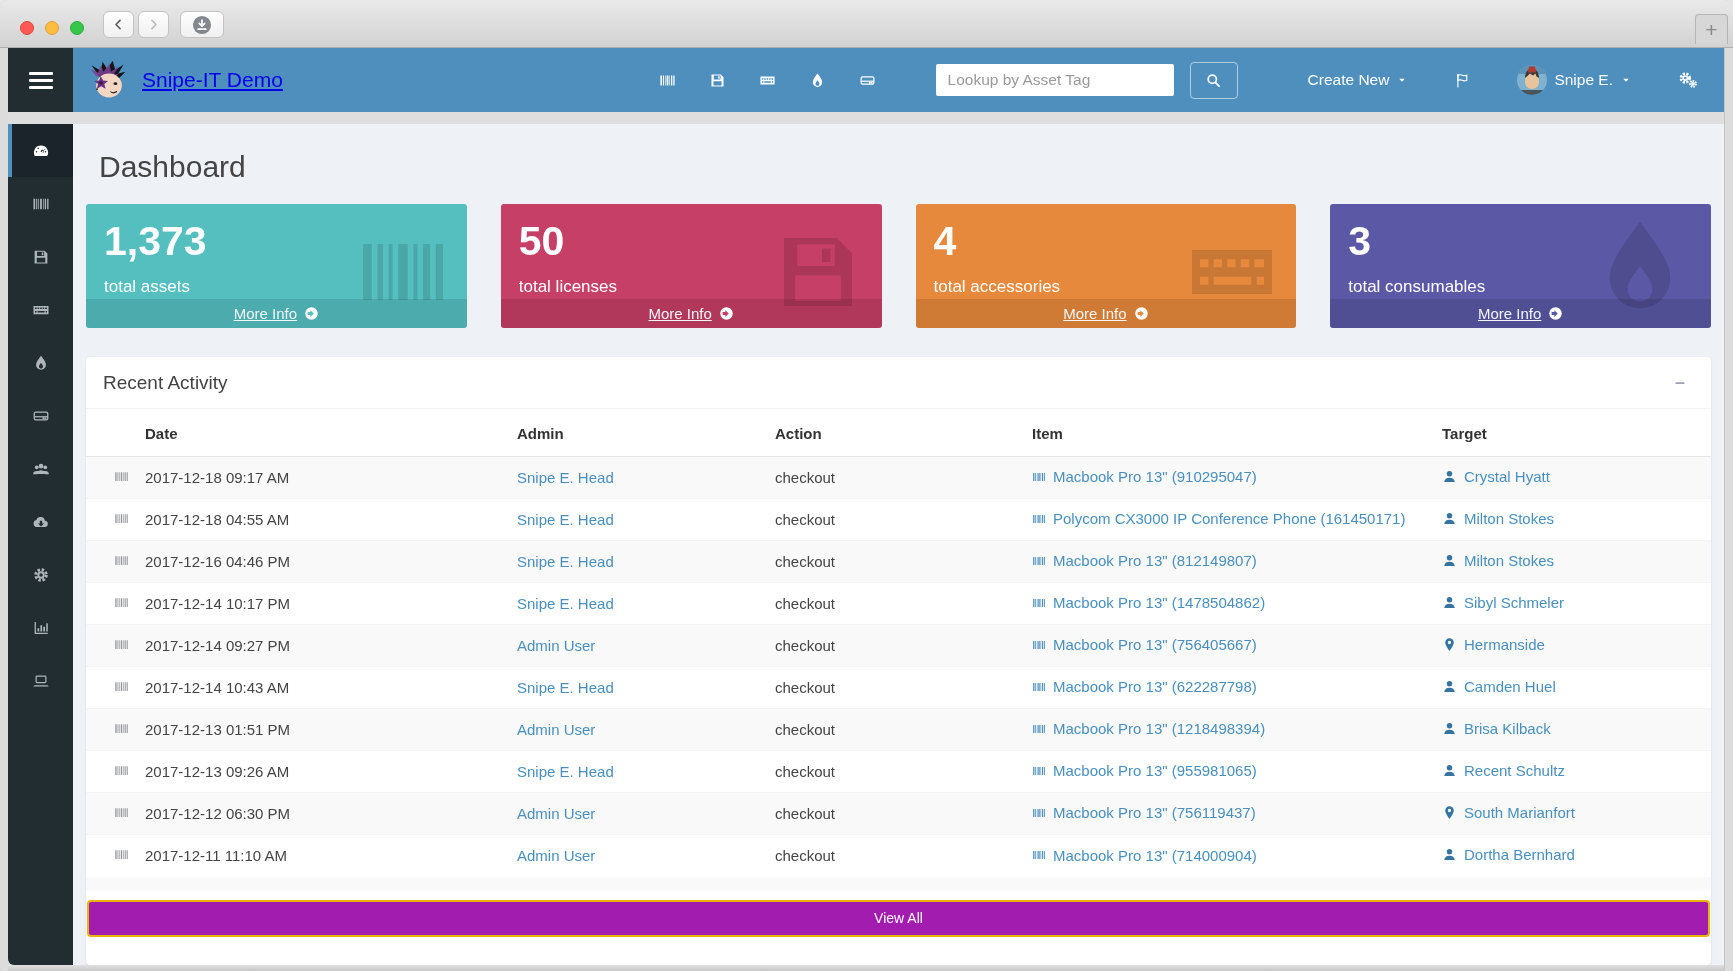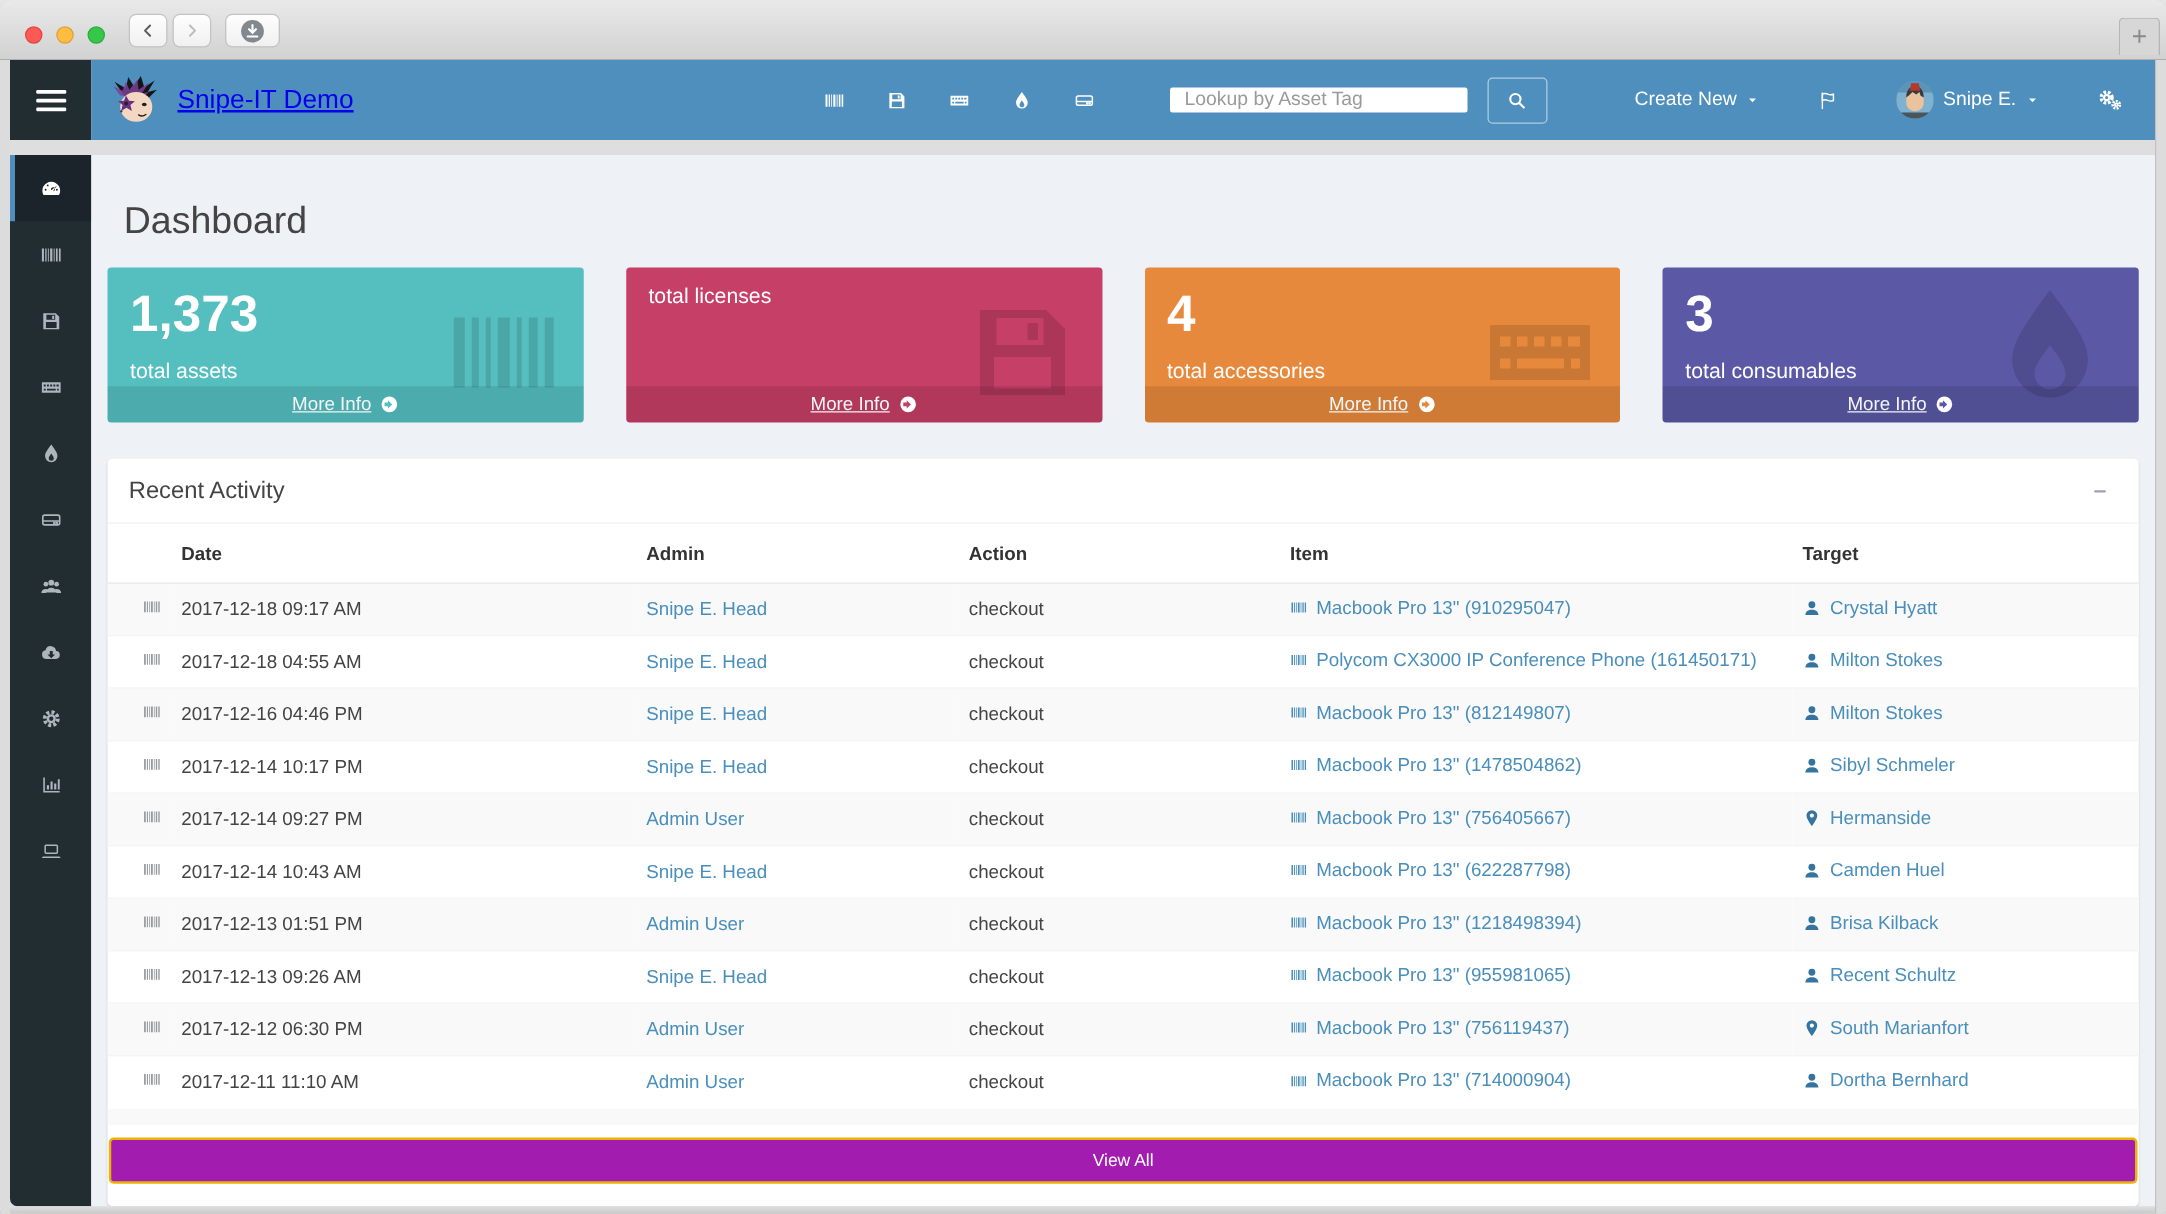--- a/index.html
+++ b/index.html
@@ -28,36 +28,36 @@
   .topbar{height:64px;display:flex;flex:0 0 auto;}
   .logo-block{width:65px;background:#222d32;display:flex;align-items:center;justify-content:center;}
   .burger{display:flex;flex-direction:column;gap:4px;cursor:pointer;}
   .burger span{display:block;width:24px;height:3px;background:#fff;border-radius:1px;}
   .navbar{flex:1;background:#4e8fbd;display:flex;align-items:center;color:#fff;}
   .brand{display:flex;align-items:center;margin-left:14px;gap:11px;font-size:21px;font-weight:400;}
   .nav-right{margin-left:auto;display:flex;align-items:center;margin-right:26px;}
   .quick-icons{display:flex;gap:33px;}
   .quick-icons .navlink{color:#fff;font-size:17px;}
   .navlink{background:none;border:none;color:#fff;padding:0;display:flex;align-items:center;gap:7px;font-size:15.5px;font-family:inherit;cursor:pointer;}
-  .search-input{margin-left:60px;width:238px;height:20px;border:none;border-radius:2px;padding:0 12px;font-size:15.5px;color:#555;font-family:inherit;outline:none;}
+  .search-input{margin-left:60px;width:238px;height:32px;border:none;border-radius:2px;padding:0 12px;font-size:15.5px;color:#555;font-family:inherit;outline:none;}
   .search-input::placeholder{color:#9a9a9a;}
   .search-btn{margin-left:16px;width:48px;height:37px;background:transparent;border:1px solid rgba(255,255,255,.55);border-radius:4px;color:#fff;display:flex;align-items:center;justify-content:center;font-size:17px;cursor:pointer;}
   .create-new{margin-left:70px;}
   .flag-btn{margin-left:46px;font-size:17px;}
   .user-menu{margin-left:46px;}
   .cogs-btn{margin-left:46px;font-size:20px;}
   .caret{font-size:12px;display:inline-flex;}
   
   .body-row{flex:1;display:flex;min-height:0;}
   .sidebar{width:65px;background:#222d32;border-bottom-left-radius:6px;flex:0 0 auto;}
   .sidebar ul{list-style:none;margin:0;padding:0;}
   .sidebar li{height:53px;display:flex;align-items:center;justify-content:center;color:#aeb6bc;font-size:18px;cursor:pointer;border-left:4px solid transparent;padding-right:4px;}
   .sidebar li.active{background:#1b242a;border-left-color:#4e8fbd;color:#fff;}
   .main{flex:1;background:#eef1f6;overflow:hidden;display:flex;flex-direction:column;}
-  .page-title{font-size:30px;font-weight:400;color:#444;margin:36px 0 20px 26px;}
+  .page-title{font-size:30px;font-weight:400;color:#444;margin:26px 0 20px 26px;}
   
   .stats{display:grid;grid-template-columns:repeat(4,1fr);gap:34px;margin:0 13px;flex:0 0 auto;}
   .stat-box{position:relative;height:124px;border-radius:3px;color:#fff;overflow:hidden;}
   .stat-value{font-size:41px;font-weight:bold;margin:15px 0 0 18px;line-height:1.1;}
   .stat-label{font-size:17px;margin:13px 0 0 18px;}
   .stat-wm{position:absolute;right:16px;top:20px;color:rgba(0,0,0,.13);}
   .stat-wm .icn{font-size:96px;}
   .stat-wm.tall .icn{font-size:110px;}
   .stat-wm.tall{top:8px;}
   .stat-footer{position:absolute;left:0;right:0;bottom:0;height:29px;background:rgba(0,0,0,.1);text-align:center;font-size:15px;line-height:29px;color:#f2f6f8;cursor:pointer;display:flex;align-items:center;justify-content:center;gap:7px;}
@@ -367,20 +367,21 @@
                 <span>More Info</span>
                 <span class="icn" style="font-size: 15px; color: rgb(85, 191, 192);">
                   <svg viewBox="0 0 24 24">
                     <circle cx="12" cy="12" r="10" fill="#ffffff"></circle>
                     <path fill="currentColor" d="M10.2 6.6 15.6 12l-5.4 5.4v-3.1H5.8v-4.6h4.4z"></path>
                   </svg>
                 </span>
               </a>
             </article>
             <article class="stat-box" style="background: rgb(198, 63, 102);">
+              <div class="stat-value">50</div>
               <div class="stat-label">total licenses</div>
               <div class="stat-wm"><span class="icn">
                   <svg viewBox="0 0 24 24" fill="currentColor">
                     <path fill-rule="evenodd" d="M3.5 3.5h13.2l3.8 3.8v13.2H3.5zm3.3 1.6v5.4h9.4V5.1zm6.2 1h2.1v3.4H13zM6.3 12.9h11.4v6.3H6.3z"></path>
                   </svg>
                 </span></div>
               <a class="stat-footer" href="#">
                 <span>More Info</span>
                 <span class="icn" style="font-size: 15px; color: rgb(198, 63, 102);">
                   <svg viewBox="0 0 24 24">

